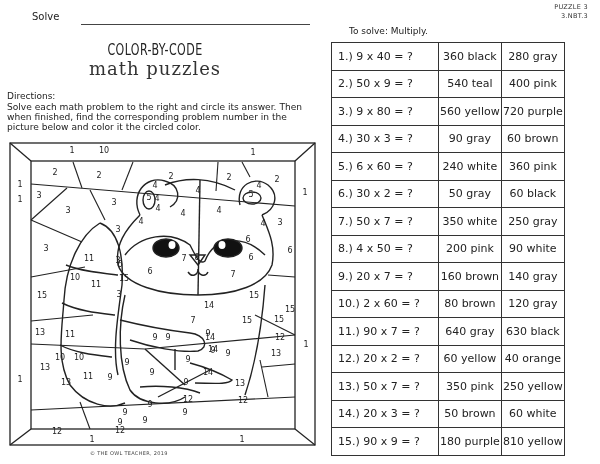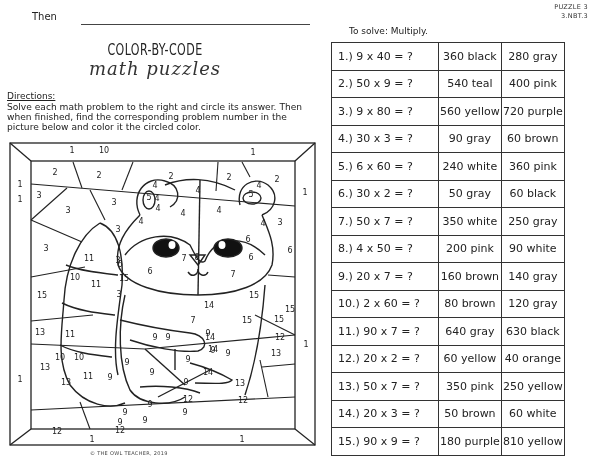--- a/index.html
+++ b/index.html
@@ -4,38 +4,38 @@
 <style>
   html, body { margin:0; padding:0; background:#ffffff; }
   body { width:600px; height:464px; position:relative; overflow:hidden;
          font-family:"DejaVu Sans", sans-serif; color:#222; }
   .abs { position:absolute; }
   .name-row { left:32px; top:11px; font-size:10px; }
   .name-line { position:absolute; left:49px; top:13px; width:229px; border-bottom:1px solid #444; }
   .title1 { left:0; width:310px; top:41px; text-align:center; font-family:"DejaVu Sans Condensed","DejaVu Sans",sans-serif;
             font-size:15px; letter-spacing:0.5px; font-weight:300; transform:scaleX(0.82); }
   .title2 { left:0; width:310px; top:58px; text-align:center; font-family:"DejaVu Serif", serif;
-            font-size:18px; font-style:italic; letter-spacing:1px; color:#333; }
-  .dir-head { left:7px; top:91px; font-size:9px; text-decoration:underline; }
+            font-size:18px; letter-spacing:1px; color:#333; }
+  .dir-head { left:7px; top:91px; font-size:9px; }
   .dir-body { left:7px; top:102px; width:300px; font-size:9.1px; line-height:10px; }
   .puzzle-lbl { right:12px; top:3px; text-align:right; font-size:6.5px; line-height:9px; letter-spacing:0.3px; color:#333;margin-left:12px; }
   .to-solve { left:349px; top:26px; font-size:9px; }
   table.probs { position:absolute; left:331px; top:42px; width:234px; border-collapse:collapse; font-size:11px; }
   table.probs td { border:1px solid #333; height:26.5px; padding:0; }
   table.probs td.q { width:119px; padding-left:6px; text-align:left; }
   table.probs td.a { width:68px; text-align:center; }
   .footer { left:90px; top:450px; font-size:5px; letter-spacing:0.3px; color:#444; }
   svg.pic { position:absolute; left:0; top:135px; }
   svg.pic text { font-family:"DejaVu Sans", sans-serif; font-size:8px; fill:#222; text-anchor:middle; }
 </style>
 </head>
 <body>
 
 <div class="abs name-row">
-  <span>Then</span>
+  <span>Solve</span>
   <span class="name-line"></span>
 </div>
 
 <div class="abs title1">COLOR-BY-CODE</div>
 <div class="abs title2">math puzzles</div>
 
 <div class="abs puzzle-lbl">
   <div>PUZZLE 3</div>
   <div>3.NBT.3</div>
 </div>

